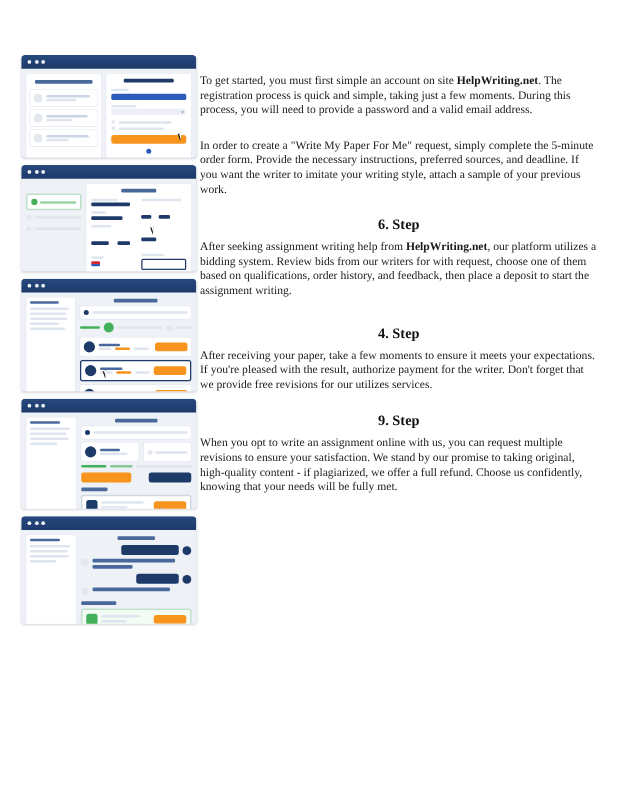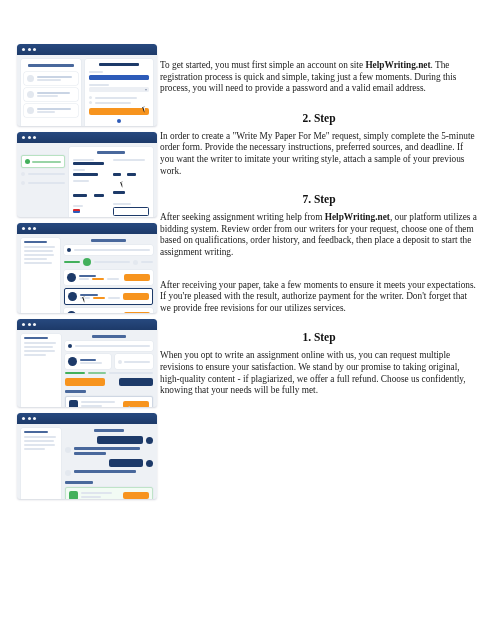--- a/index.html
+++ b/index.html
@@ -376,33 +376,33 @@
 
   </div>
 
   <div class="steps">
 
     <div class="step" id="step-1">
       <div class="step-body"><span>To get started, you must first simple an account on site </span><b>HelpWriting.net</b><span>. The registration process is quick and simple, taking just a few moments. During this process, you will need to provide a password and a valid email address.</span></div>
     </div>
 
     <div class="step" id="step-2">
-      <div class="step-head">2. Step</div>
       <div class="step-body"><span>In order to create a "Write My Paper For Me" request, simply complete the 5-minute order form. Provide the necessary instructions, preferred sources, and deadline. If you want the writer to imitate your writing style, attach a sample of your previous work.</span><b></b><span></span></div>
     </div>
 
     <div class="step" id="step-3">
-      <div class="step-head">7. Step</div>
-      <div class="step-body"><span>After seeking assignment writing help from </span><b>HelpWriting.net</b><span>, our platform utilizes a bidding system. Review order from our writers for your request, choose one of them based on qualifications, order history, and feedback, then place a deposit to start the assignment writing.</span></div>
+      <div class="step-head">6. Step</div>
+      <div class="step-body"><span>After seeking assignment writing help from </span><b>HelpWriting.net</b><span>, our platform utilizes a bidding system. Review bids from our writers for with request, choose one of them based on qualifications, order history, and feedback, then place a deposit to start the assignment writing.</span></div>
     </div>
 
     <div class="step" id="step-4">
+      <div class="step-head">4. Step</div>
       <div class="step-body"><span>After receiving your paper, take a few moments to ensure it meets your expectations. If you're pleased with the result, authorize payment for the writer. Don't forget that we provide free revisions for our utilizes services.</span><b></b><span></span></div>
     </div>
 
     <div class="step" id="step-5">
-      <div class="step-head">1. Step</div>
+      <div class="step-head">9. Step</div>
       <div class="step-body"><span>When you opt to write an assignment online with us, you can request multiple revisions to ensure your satisfaction. We stand by our promise to taking original, high-quality content - if plagiarized, we offer a full refund. Choose us confidently, knowing that your needs will be fully met.</span><b></b><span></span></div>
     </div>
 
   </div>
 
 </div>
 
 </body></html>

